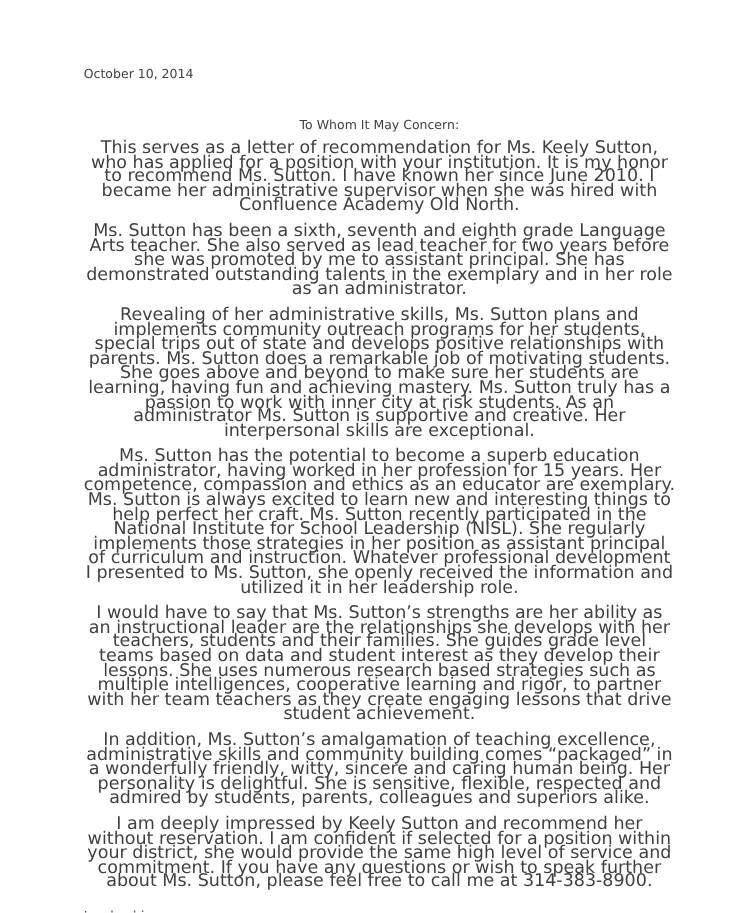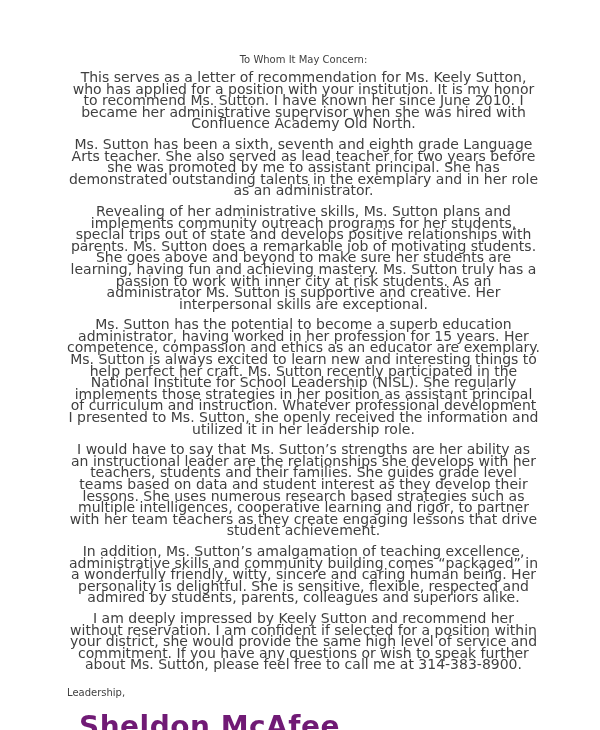--- a/index.html
+++ b/index.html
@@ -63,20 +63,21 @@
     margin: 12px;
     letter-spacing: 0.5px;
   }
 </style>
 </head>
 <body>
 
 <div class="page">
 
 
+  <p class="date">October 10, 2014</p>
 
   <p class="salutation">To Whom It May Concern:</p>
 
   <div>
     <p class="para">This serves as a letter of recommendation for Ms. Keely Sutton, who has applied for a position with your institution. It is my honor to recommend Ms. Sutton. I have known her since June 2010. I became her administrative supervisor when she was hired with Confluence Academy Old North.</p>
     <p class="para">Ms. Sutton has been a sixth, seventh and eighth grade Language Arts teacher. She also served as lead teacher for two years before she was promoted by me to assistant principal. She has demonstrated outstanding talents in the exemplary and in her role as an administrator.</p>
     <p class="para">Revealing of her administrative skills, Ms. Sutton plans and implements community outreach programs for her students, special trips out of state and develops positive relationships with parents. Ms. Sutton does a remarkable job of motivating students. She goes above and beyond to make sure her students are learning, having fun and achieving mastery. Ms. Sutton truly has a passion to work with inner city at risk students. As an administrator Ms. Sutton is supportive and creative. Her interpersonal skills are exceptional.</p>
     <p class="para">Ms. Sutton has the potential to become a superb education administrator, having worked in her profession for 15 years. Her competence, compassion and ethics as an educator are exemplary. Ms. Sutton is always excited to learn new and interesting things to help perfect her craft. Ms. Sutton recently participated in the National Institute for School Leadership (NISL). She regularly implements those strategies in her position as assistant principal of curriculum and instruction. Whatever professional development I presented to Ms. Sutton, she openly received the information and utilized it in her leadership role.</p>
     <p class="para">I would have to say that Ms. Sutton’s strengths are her ability as an instructional leader are the relationships she develops with her teachers, students and their families. She guides grade level teams based on data and student interest as they develop their lessons. She uses numerous research based strategies such as multiple intelligences, cooperative learning and rigor, to partner with her team teachers as they create engaging lessons that drive student achievement.</p>
     <p class="para">In addition, Ms. Sutton’s amalgamation of teaching excellence, administrative skills and community building comes “packaged” in a wonderfully friendly, witty, sincere and caring human being. Her personality is delightful. She is sensitive, flexible, respected and admired by students, parents, colleagues and superiors alike.</p>

